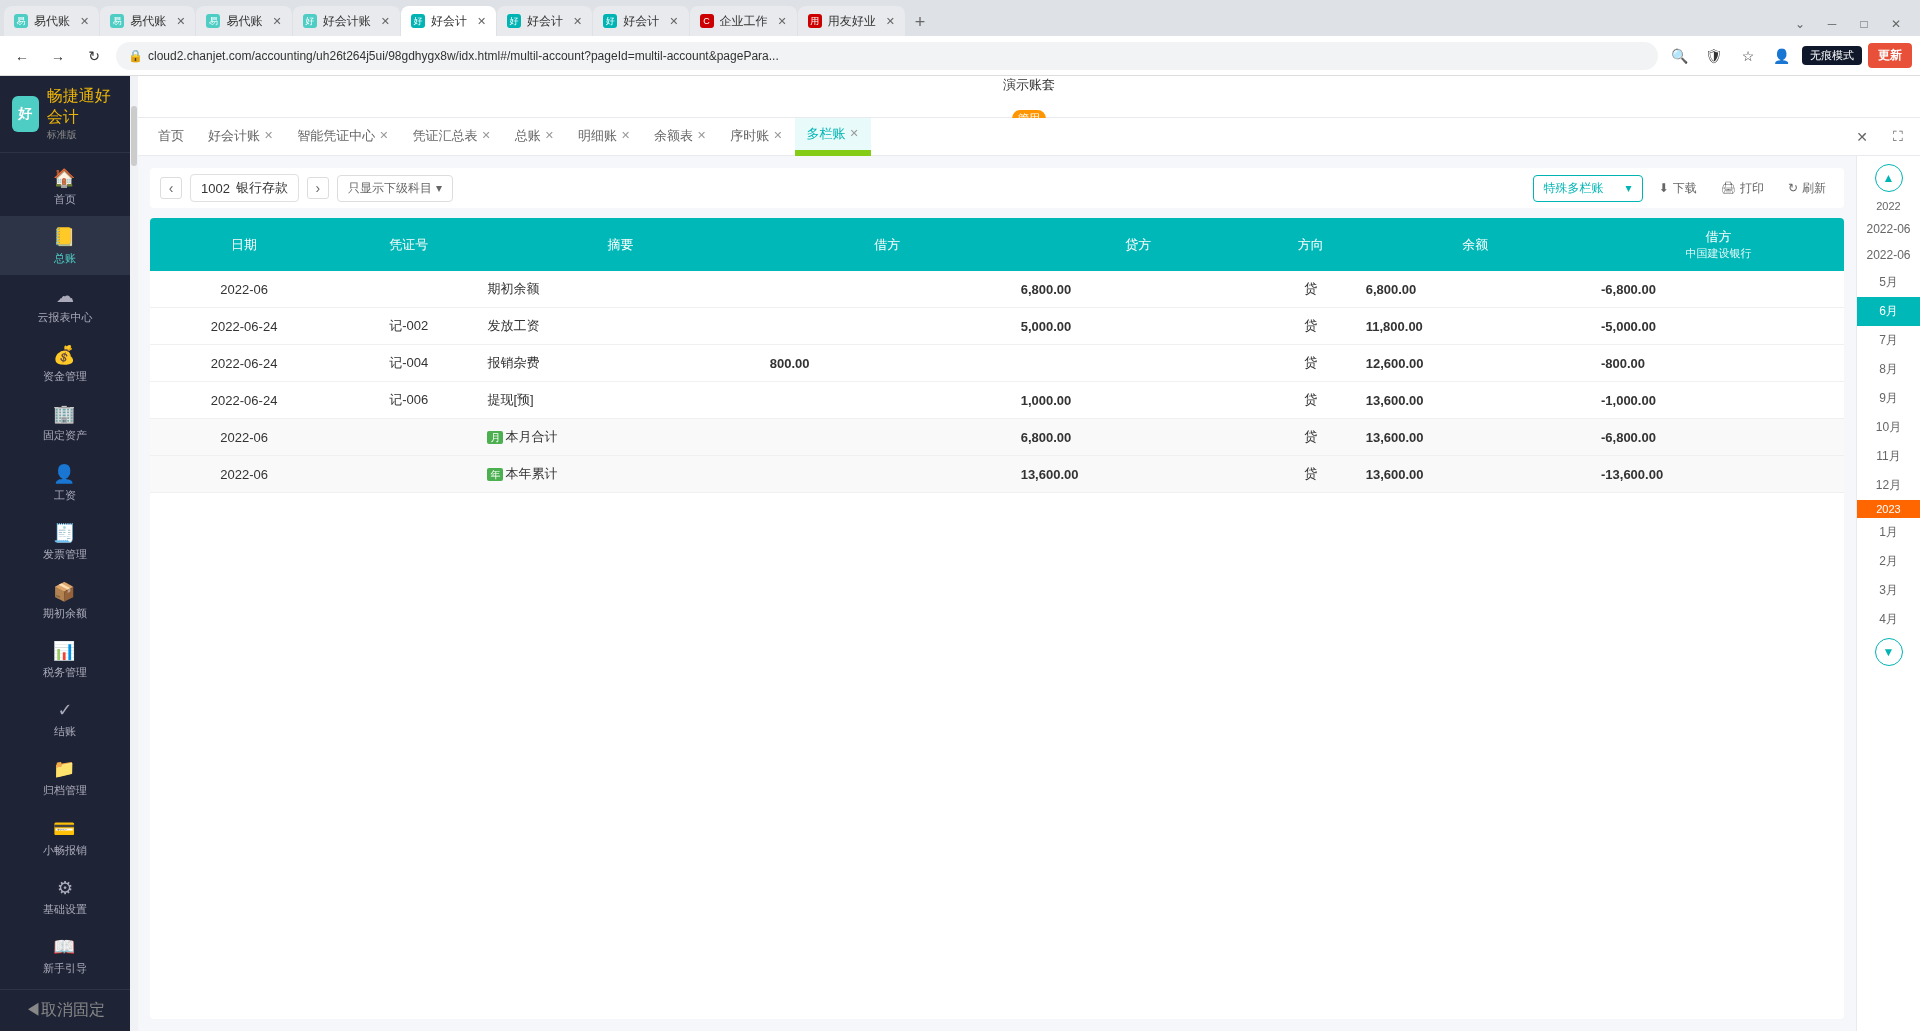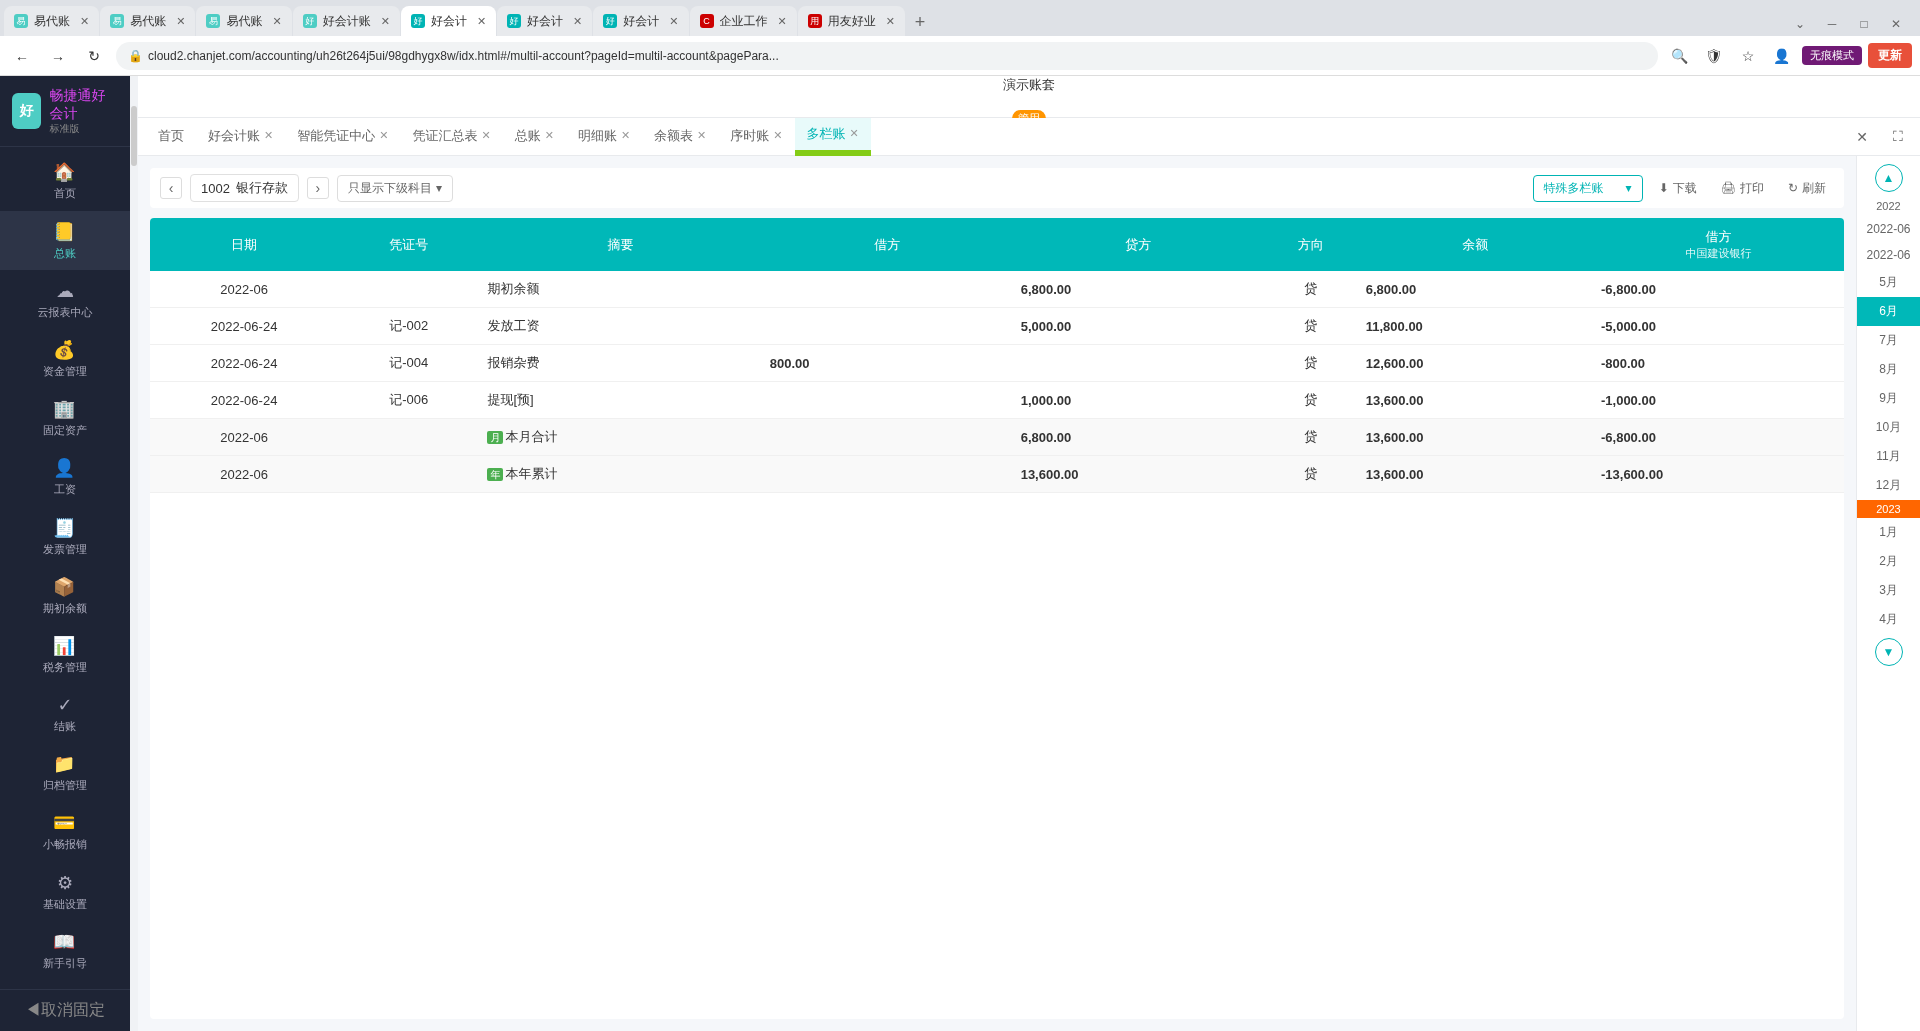--- a/index.html
+++ b/index.html
@@ -14,31 +14,31 @@
     .tab-controls { margin-left: auto; display: flex; align-items: center; gap: 8px; padding: 0 8px; }
     .tab-ctrl-btn { width: 24px; height: 24px; display: flex; align-items: center; justify-content: center; cursor: pointer; color: #666; font-size: 12px; }
 
     .address-bar { display: flex; align-items: center; height: 40px; background: #fff; padding: 0 8px; gap: 8px; border-bottom: 1px solid #ddd; }
     .nav-btn { width: 28px; height: 28px; border-radius: 50%; display: flex; align-items: center; justify-content: center; cursor: pointer; color: #333; font-size: 14px; }
     .url-bar { flex: 1; height: 28px; background: #f1f3f4; border-radius: 14px; display: flex; align-items: center; padding: 0 12px; font-size: 12px; color: #333; gap: 6px; }
     .url-icon { width: 14px; height: 14px; color: #1a73e8; }
     .url-text { flex: 1; overflow: hidden; text-overflow: ellipsis; white-space: nowrap; color: #333; }
     .browser-actions { display: flex; align-items: center; gap: 6px; }
     .browser-action-btn { width: 28px; height: 28px; display: flex; align-items: center; justify-content: center; cursor: pointer; color: #333; font-size: 14px; border-radius: 50%; }
-    .incognito-btn { background: #701a75; color: white; border-radius: 4px; padding: 2px 8px; font-size: 11px; cursor: pointer; }
+    .incognito-btn { background: #0f172a; color: white; border-radius: 4px; padding: 2px 8px; font-size: 11px; cursor: pointer; }
     .update-btn { background: #e8503a; color: white; border-radius: 4px; padding: 4px 10px; font-size: 12px; cursor: pointer; font-weight: bold; }
 
     
     .app { display: flex; height: calc(1031px - 76px); width: 100%; }
 
     
     .sidebar { width: 130px; background: #1e2435; color: #fff; display: flex; flex-direction: column; flex-shrink: 0; position: relative; }
     .sidebar-logo { padding: 10px 12px; display: flex; align-items: center; gap: 8px; border-bottom: 1px solid #2d3447; }
     .logo-icon { width: 36px; height: 36px; background: #4ecdc4; border-radius: 6px; display: flex; align-items: center; justify-content: center; color: white; font-size: 14px; font-weight: bold; }
-    .logo-text { font-size: 14px; color: #d946ef; line-height: 1.3; }
+    .logo-text { font-size: 16px; color: #eab308; line-height: 1.3; }
     .logo-subtext { font-size: 10px; color: #888; }
     .sidebar-nav { flex: 1; overflow-y: auto; padding: 4px 0; }
     .sidebar-nav::-webkit-scrollbar { width: 0; }
     .nav-item { display: flex; flex-direction: column; align-items: center; padding: 10px 8px; cursor: pointer; color: #aab; font-size: 11px; gap: 4px; transition: background 0.2s; }
     .nav-item.active { background: #2d3447; color: #4ecdc4; }
     .nav-item .nav-icon { font-size: 18px; }
     .nav-item .nav-label { text-align: center; line-height: 1.2; }
     .sidebar-footer { padding: 10px 8px; border-top: 1px solid #2d3447; display: flex; align-items: center; justify-content: center; }
     .pin-btn { color: #888; font-size: 16px; cursor: pointer; display: flex; align-items: center; gap: 4px; text-align: right; }
     .scrollbar-area { width: 8px; background: #f0f2f5; position: relative; }

